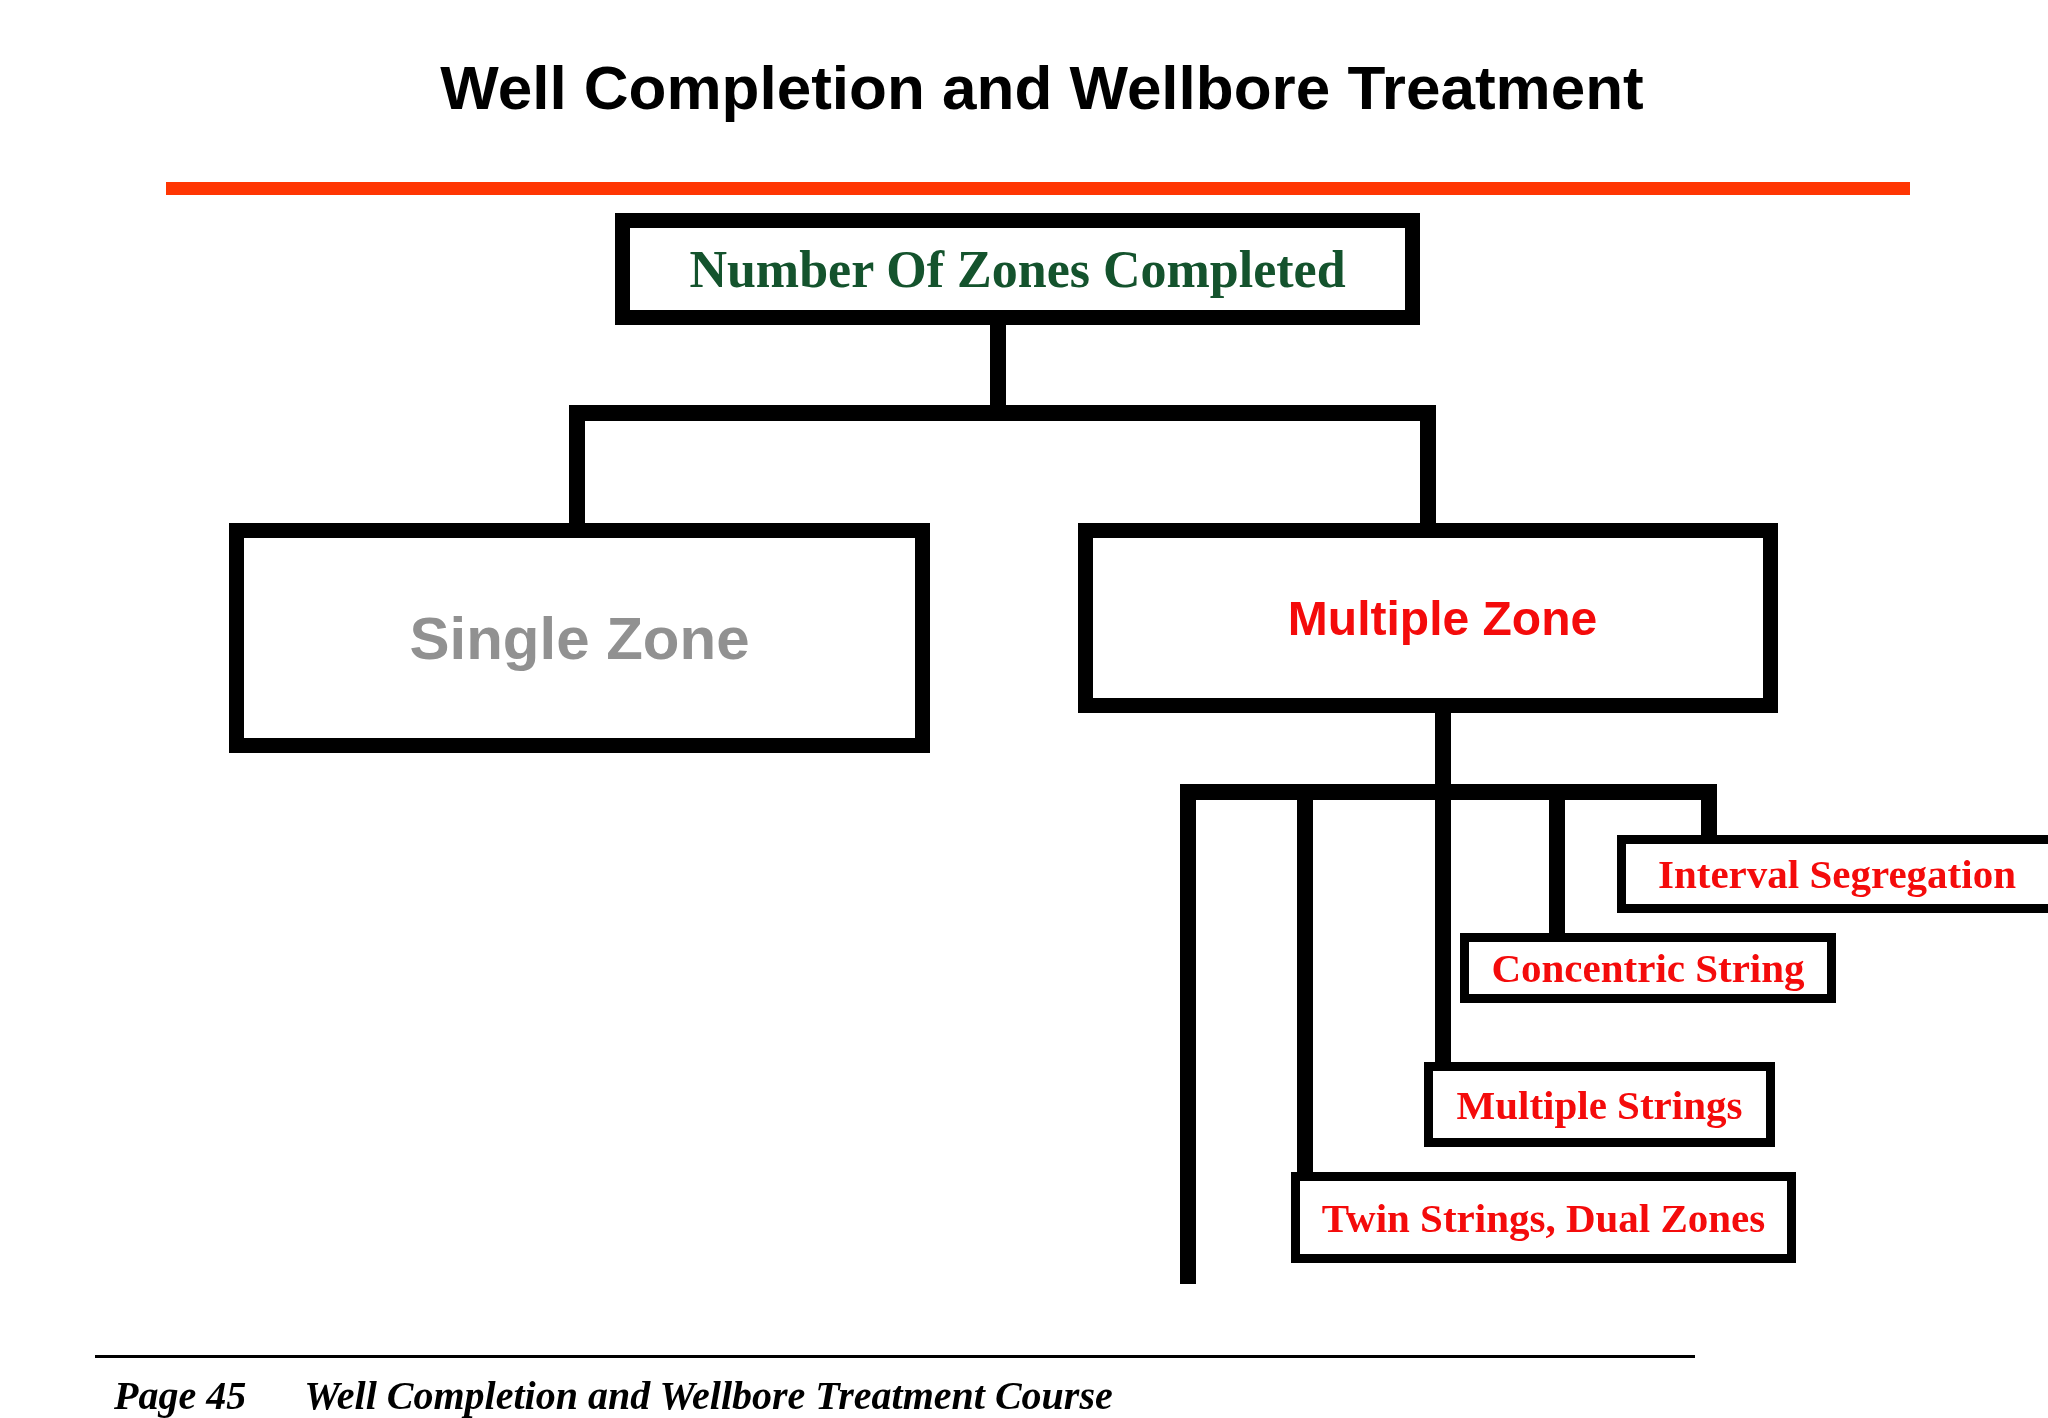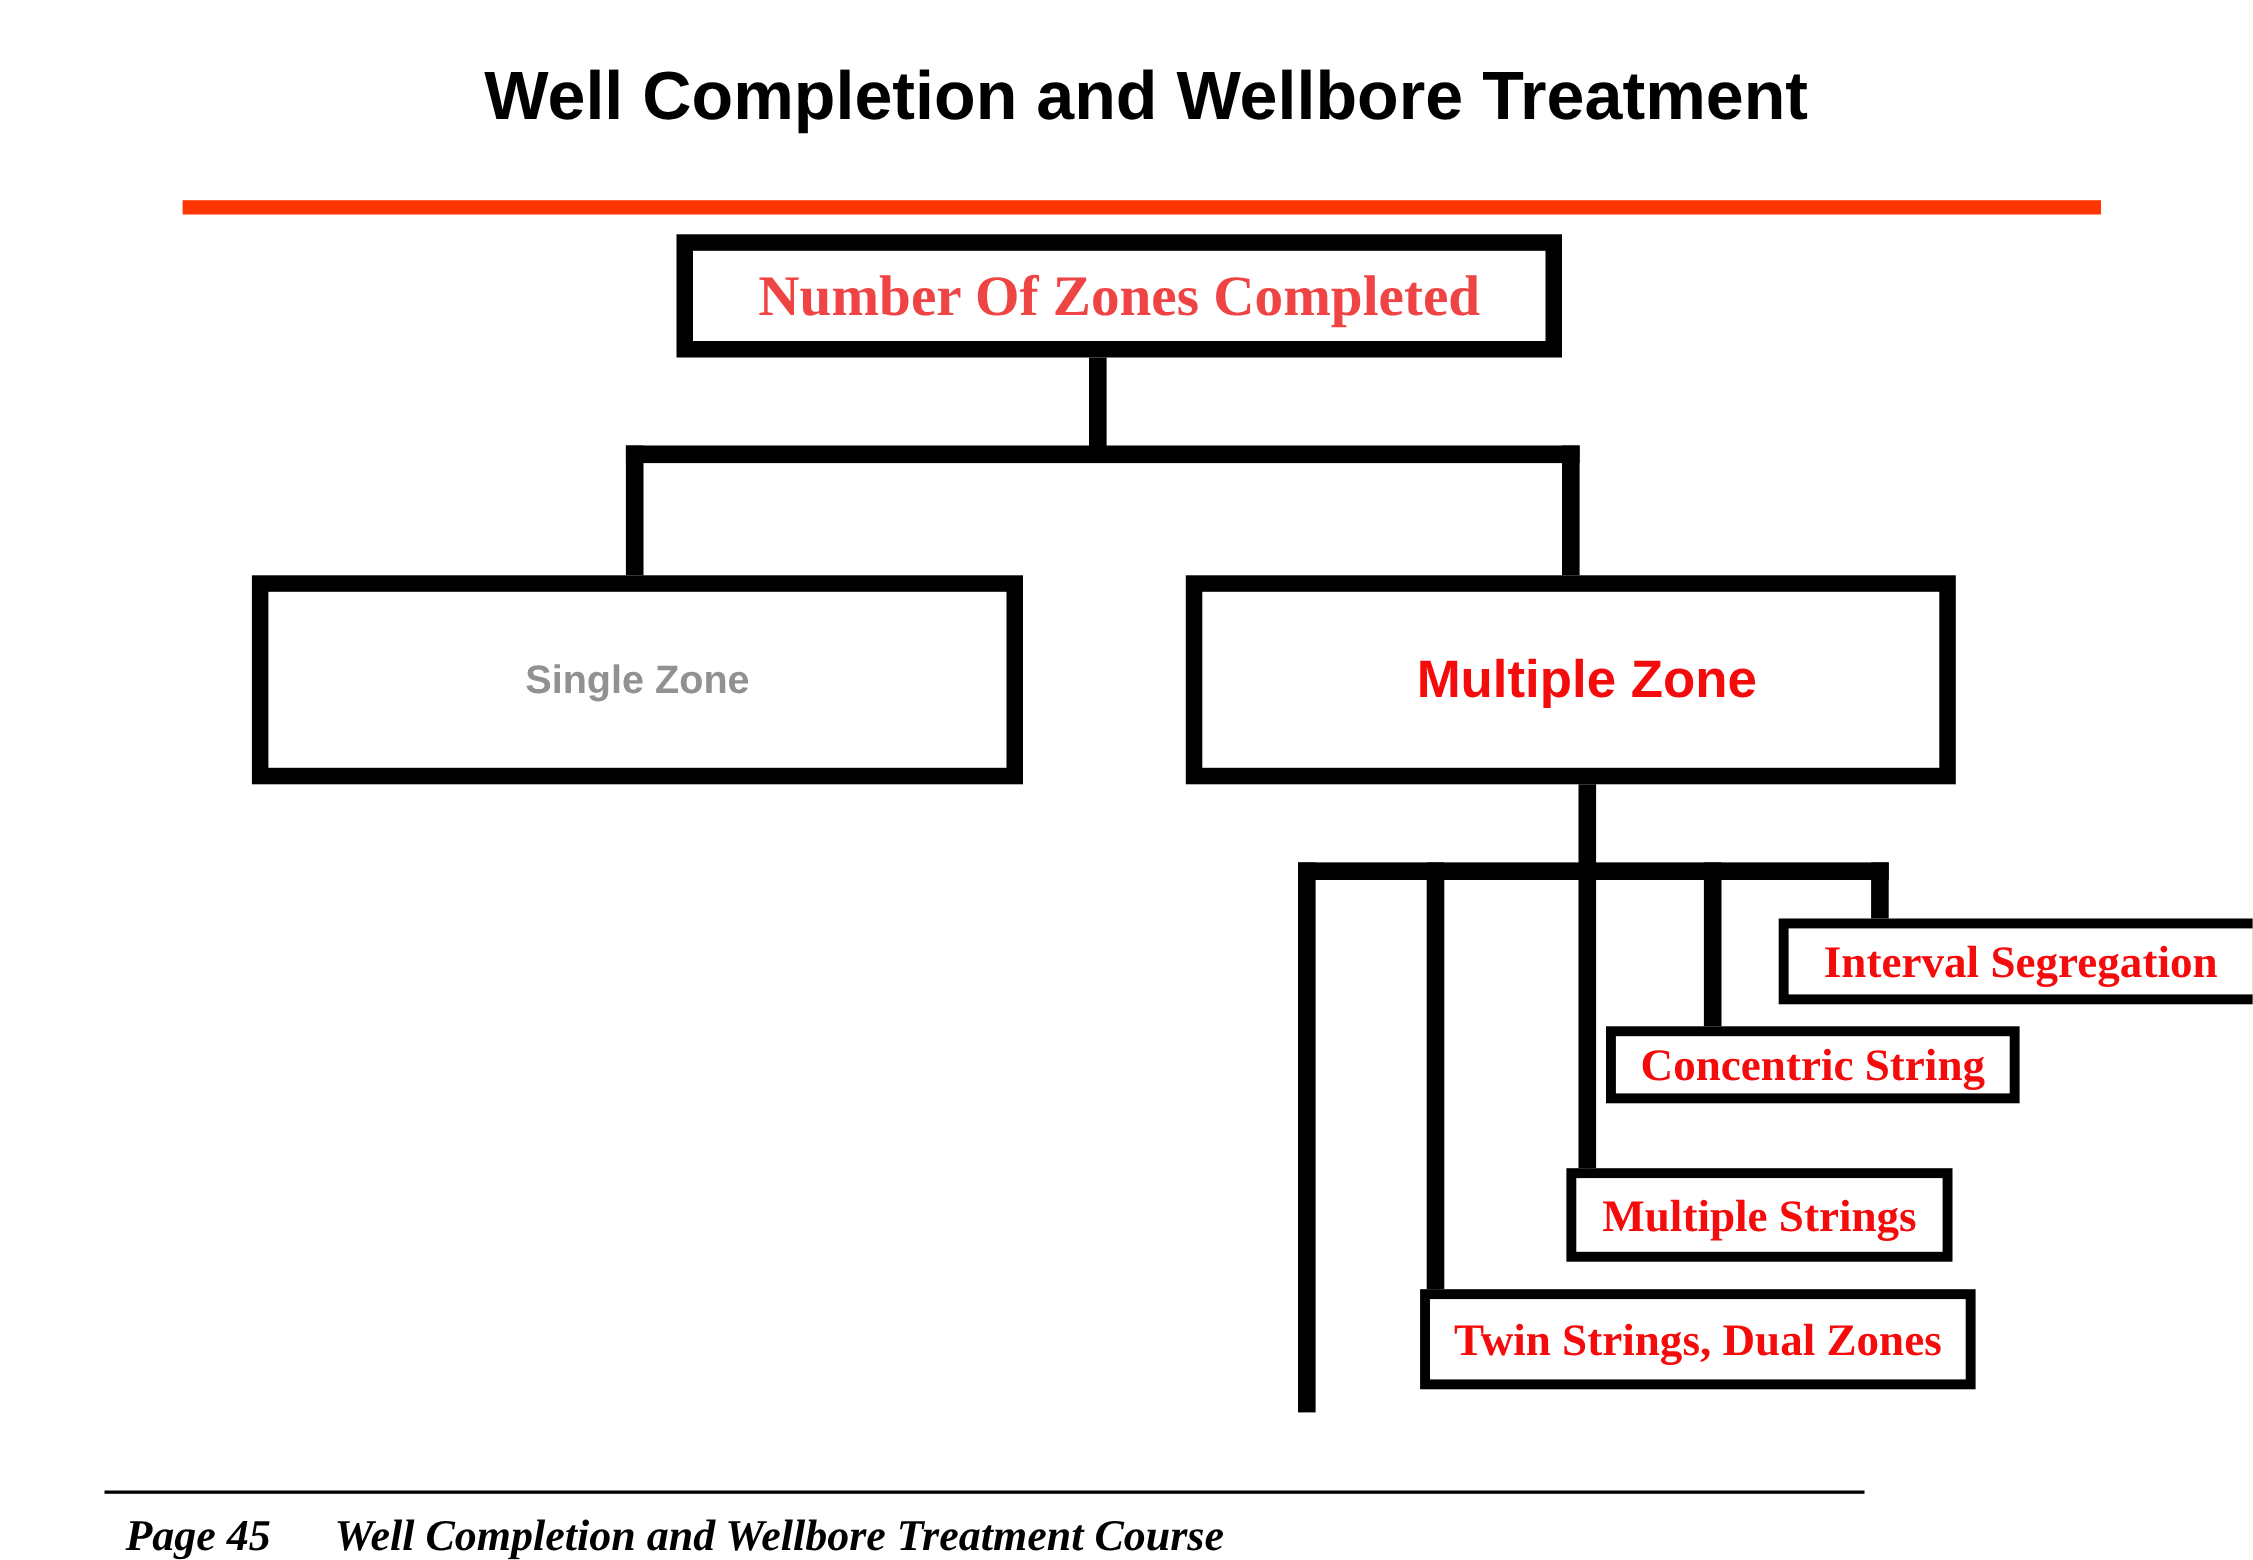--- a/index.html
+++ b/index.html
@@ -33,25 +33,25 @@
   .conn{position:absolute;background:var(--line_black);z-index:1;}
   
   .node{
     position:absolute;z-index:2;
     background:#ffffff;border:15px solid var(--line_black);
     display:flex;align-items:center;justify-content:center;
     box-sizing:border-box;white-space:nowrap;
   }
   .node-root{
     left:615px;top:213px;width:805px;height:112px;
-    font-family:"Liberation Serif", serif;font-weight:bold;font-size:52px;color:#ef4444;
+    font-family:"Liberation Serif", serif;font-weight:bold;font-size:52px;color:#14532d;
   }
   .node-single{
-    left:229px;top:523px;width:701px;height:190px;
-    font-family:"Liberation Sans", sans-serif;font-weight:bold;font-size:36px;
+    left:229px;top:523px;width:701px;height:230px;
+    font-family:"Liberation Sans", sans-serif;font-weight:bold;font-size:60px;
     color:var(--dimmed_gray);
   }
   .node-multiple{
     left:1078px;top:523px;width:700px;height:190px;
     font-family:"Liberation Sans", sans-serif;font-weight:bold;font-size:48px;
     color:var(--highlight_red);
     padding-left:29px;
   }
   .leaf{
     position:absolute;z-index:2;

